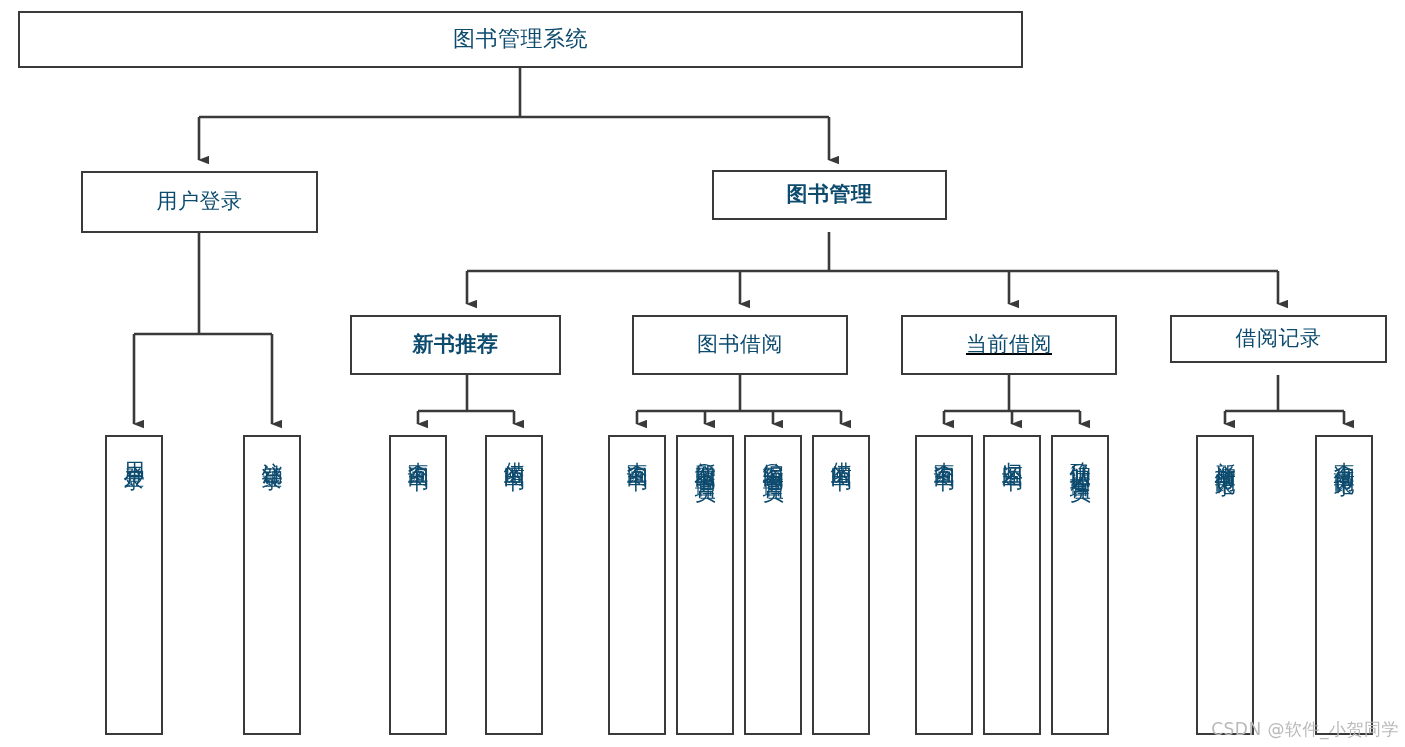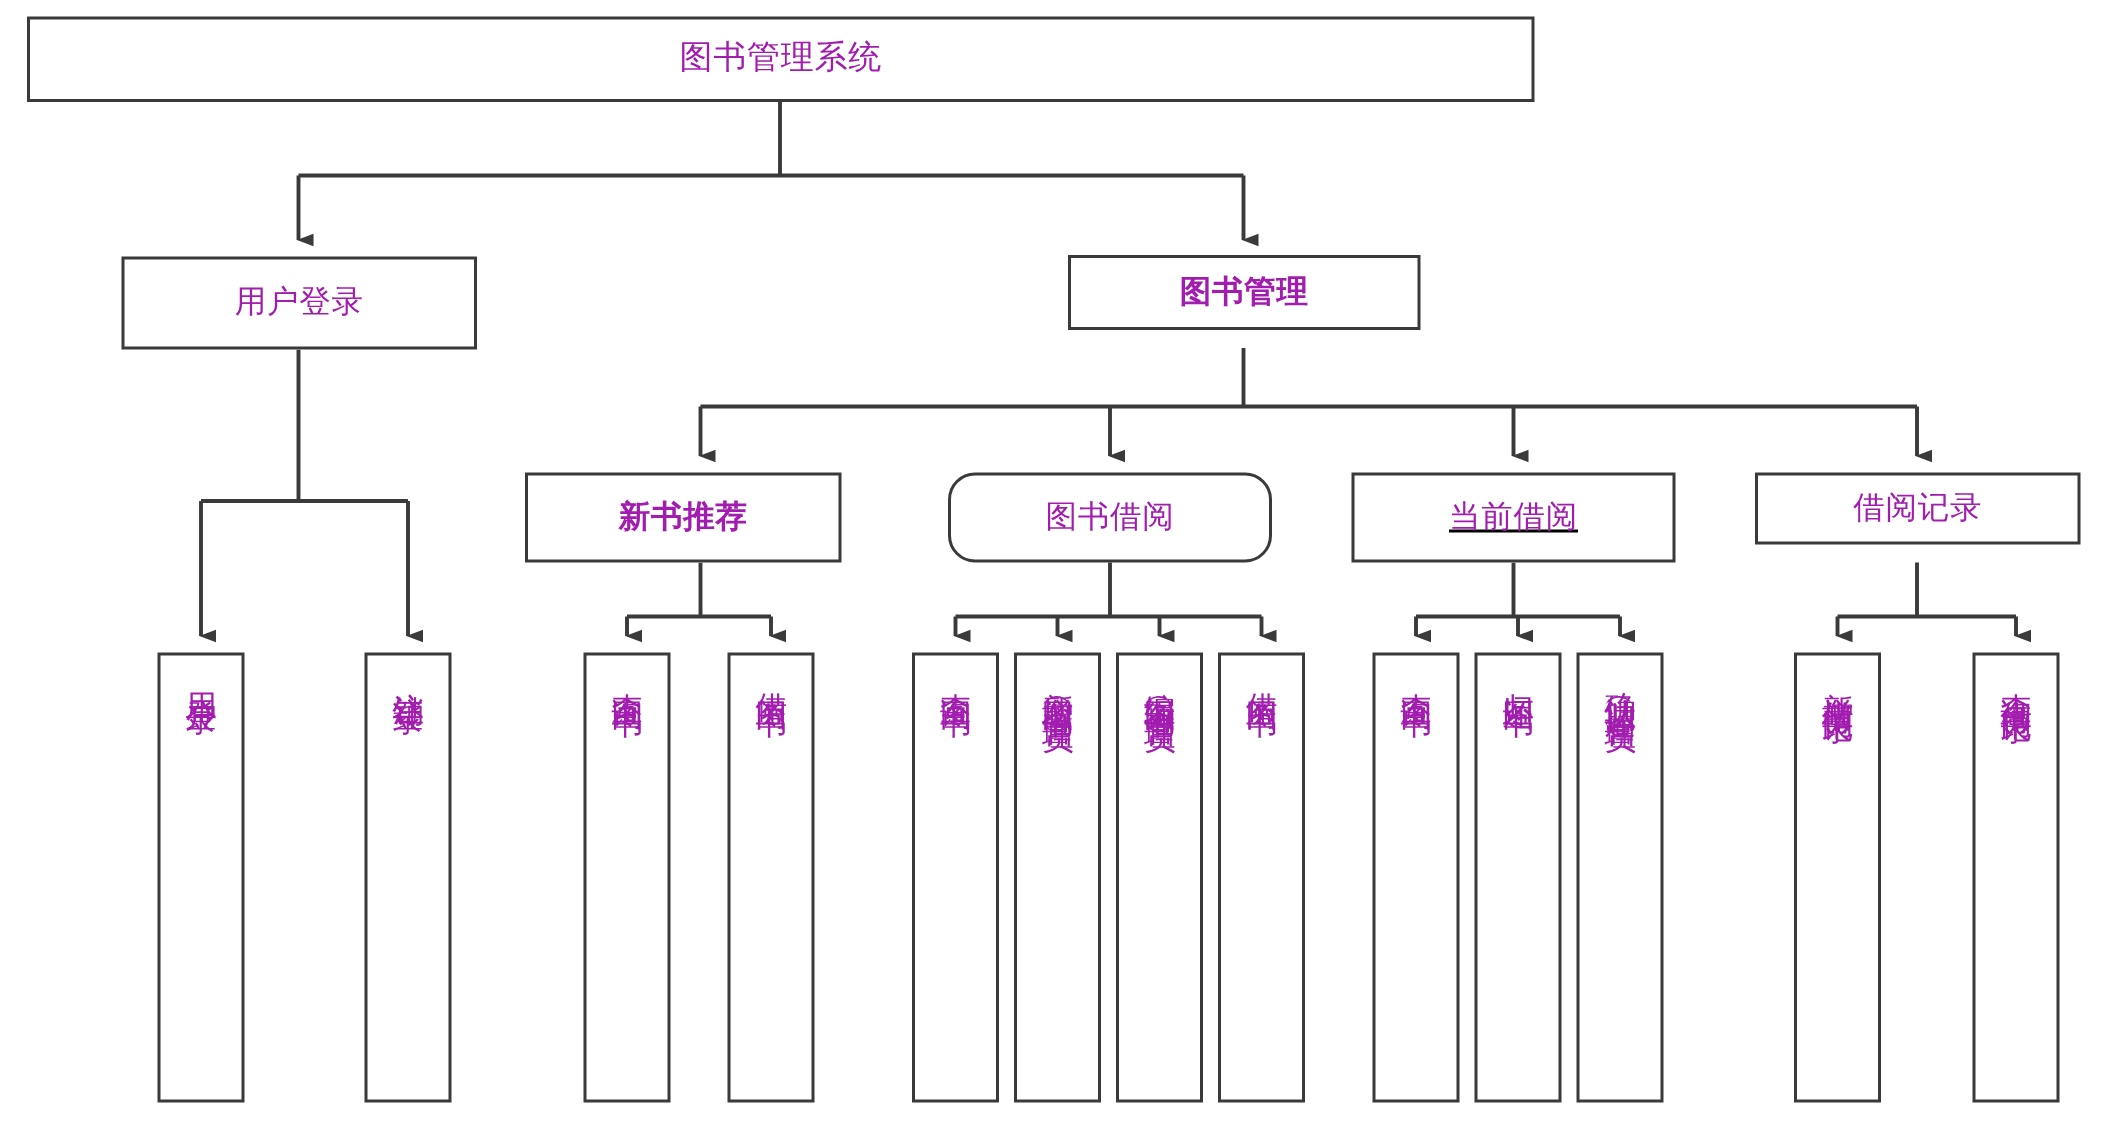--- a/index.html
+++ b/index.html
@@ -1,21 +1,21 @@
 <!DOCTYPE html>
 <html><head>
 <meta charset="utf-8">
 <style>
   html,body{margin:0;padding:0;background:#ffffff;}
   body{font-family:"DejaVu Sans","Liberation Sans",sans-serif;}
   #stage{position:relative;width:1405px;height:747px;background:#fff;overflow:hidden;}
   #wires{position:absolute;left:0;top:0;width:1405px;height:747px;}
   .node{position:absolute;box-sizing:border-box;background:#ffffff;
         border:2.5px solid #3a3a3a;display:flex;align-items:center;justify-content:center;}
-  .node .lbl{color:#a21caf;letter-spacing:0.5px;}
+  .node .lbl{color:#0c4a6e;letter-spacing:0.5px;}
   .node.horiz .lbl{font-size:21px;line-height:1.1;white-space:nowrap;}
   .node.vert{align-items:flex-start;padding-top:8px;}
   .node.vert .lbl{
     writing-mode:vertical-rl;
     text-orientation:upright;
     font-size:21px;
     line-height:1.35;
     letter-spacing:3px;
     white-space:nowrap;
   }
@@ -85,21 +85,21 @@
   <div class="node horiz" style="left:81px;top:171px;width:237px;height:62px;">
     <span class="lbl">用户登录</span>
   </div>
   <div class="node horiz" style="left:712px;top:170px;width:235px;height:50px;font-weight:bold;">
     <span class="lbl">图书管理</span>
   </div>
 
   <div class="node horiz" style="left:350px;top:315px;width:211px;height:60px;font-weight:bold;">
     <span class="lbl">新书推荐</span>
   </div>
-  <div class="node horiz" style="left:632px;top:315px;width:216px;height:60px;border-radius:18px;">
+  <div class="node horiz" style="left:632px;top:315px;width:216px;height:60px;">
     <span class="lbl">图书借阅</span>
   </div>
   <div class="node horiz" style="left:901px;top:315px;width:216px;height:60px;text-decoration:underline;">
     <span class="lbl">当前借阅</span>
   </div>
   <div class="node horiz" style="left:1170px;top:315px;width:217px;height:48px;">
     <span class="lbl">借阅记录</span>
   </div>
 
   <div class="node vert" style="left:105px;top:435px;width:58px;height:300px;">
@@ -139,14 +139,15 @@
     <span class="lbl">确认归还（管理员）</span>
   </div>
 
   <div class="node vert" style="left:1196px;top:435px;width:58px;height:300px;">
     <span class="lbl">新增借阅记录</span>
   </div>
   <div class="node vert" style="left:1315px;top:435px;width:58px;height:300px;">
     <span class="lbl">查询借阅记录</span>
   </div>
 
+  <div id="watermark">CSDN @软件_小贺同学</div>
 
 </div>
 
 </body></html>

